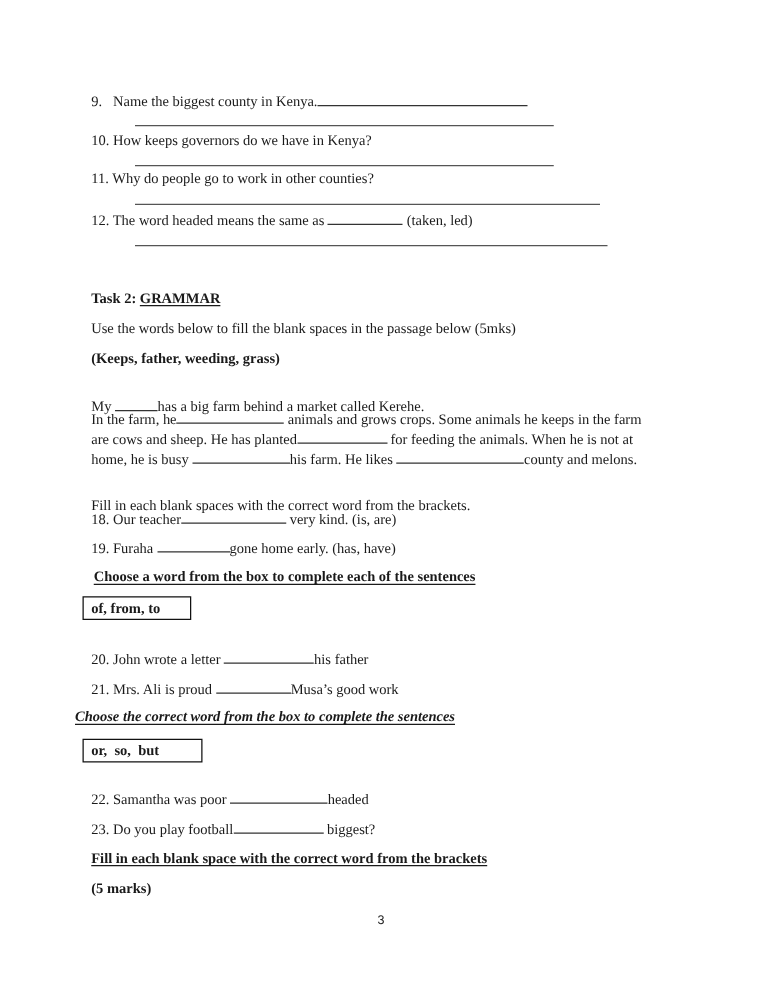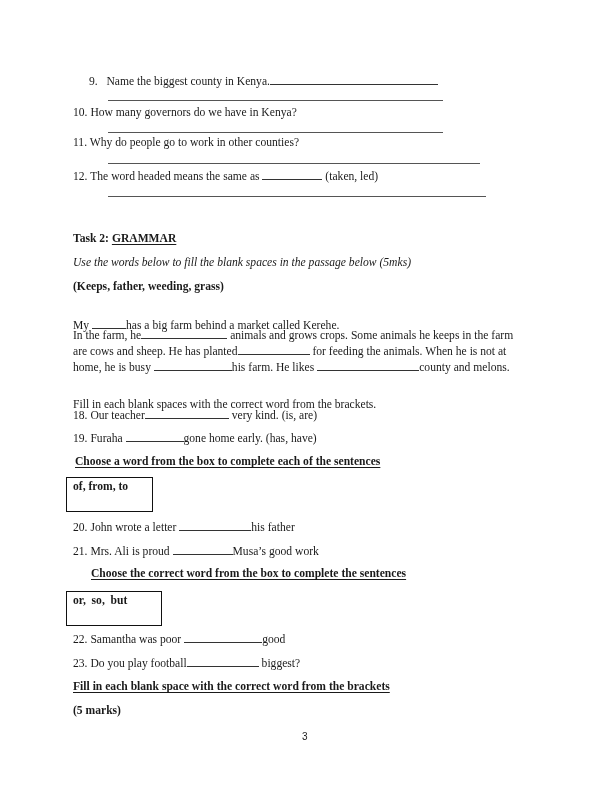--- a/index.html
+++ b/index.html
@@ -5,36 +5,36 @@
   html, body { margin: 0; padding: 0; background: #ffffff; }
   body {
     width: 612px; height: 792px; position: relative; overflow: hidden;
     font-family: "Liberation Serif", serif; color: #1a1a1a; font-size: 11.6px;
   }
   .abs { position: absolute; white-space: nowrap; line-height: 14px; }
   .hline { position: absolute; height: 0; border-top: 1px solid #555; }
   .bold { font-weight: bold; }
   .ul { text-decoration: underline; text-underline-offset: 1.5px; }
   .blank { display: inline-block; border-bottom: 1px solid #333; height: 11px; vertical-align: baseline; }
-  .box { position: absolute; border: 1px solid #111; box-sizing: border-box; height: 35px; }
+  .box { position: absolute; border: 1px solid #111; box-sizing: border-box; height: 19px; }
   .box span { position: absolute; left: 6px; top: 1.5px; font-weight: bold; white-space: nowrap; }
   .pnum { font-family: "Liberation Sans", sans-serif; font-size: 10px; }
 </style>
 </head>
 <body>
 
-<div class="abs" style="left:89px; top:73px;font-family:Liberation Serif, serif;">
+<div class="abs" style="left:73px; top:73px;font-family:Liberation Serif, serif;">
   <span>9.</span>&nbsp;&nbsp;
   <span>Name the biggest county in Kenya.</span><span class="blank" style="width:168px;"></span>
 </div>
 <div class="hline" style="left:108px; top:100px; width:335px;"></div>
 
 <div class="abs" style="left:73px; top:106px;">
   <span>10.</span>
-  <span>How many governors do we have in Kenya?</span>
+  <span>How keeps governors do we have in Kenya?</span>
 </div>
 <div class="hline" style="left:108px; top:132px; width:335px;"></div>
 
 <div class="abs" style="left:73px; top:136px;">
   <span>11.</span>
   <span>Why do people go to work in other counties?</span>
 </div>
 <div class="hline" style="left:108px; top:163px; width:372px;"></div>
 
 <div class="abs" style="left:73px; top:168px;">
@@ -43,21 +43,21 @@
   <span class="blank" style="width:60px;"></span>
   <span>(taken, led)</span>
 </div>
 <div class="hline" style="left:108px; top:196px; width:378px;"></div>
 
 <div class="abs bold" style="left:73px; top:232px;">
   <span>Task 2:</span>
   <span class="ul">GRAMMAR</span>
 </div>
 
-<div class="abs" style="left:73px; top:256px;font-style:italic;">Use the words below to fill the blank spaces in the passage below (5mks)</div>
+<div class="abs" style="left:73px; top:256px;">Use the words below to fill the blank spaces in the passage below (5mks)</div>
 
 <div class="abs bold" style="left:73px; top:280px;">(Keeps, father, weeding, grass)</div>
 
 <div class="abs" style="left:73px; top:303px;margin-top:14px;">
   <span>My</span>
   <span class="blank" style="width:34px;"></span><span>has a big farm behind a market called Kerehe.</span>
 </div>
 
 <div class="abs" style="left:73px; top:327px;text-align:center;">
   <span>In the farm, he</span><span class="blank" style="width:86px;"></span>
@@ -95,29 +95,29 @@
   <span>20.</span>
   <span>John wrote a letter</span>
   <span class="blank" style="width:72px;"></span><span>his father</span>
 </div>
 <div class="abs" style="left:73px; top:543px;text-align:center;">
   <span>21.</span>
   <span>Mrs. Ali is proud</span>
   <span class="blank" style="width:60px;"></span><span>Musa’s good work</span>
 </div>
 
-<div class="abs bold ul" style="left:91px; top:567px;">Choose the correct word from the box to complete the sentences</div>
+<div class="abs bold ul" style="left:60px; top:567px;font-style:italic;">Choose the correct word from the box to complete the sentences</div>
 <div class="box" style="left:66px; top:591px; width:96px;">
   <span style="white-space:pre;">or,  so,  but</span>
 </div>
 
 <div class="abs" style="left:73px; top:631px;">
   <span>22.</span>
   <span>Samantha was poor</span>
-  <span class="blank" style="width:78px;"></span><span>good</span>
+  <span class="blank" style="width:78px;"></span><span>headed</span>
 </div>
 <div class="abs" style="left:73px; top:655px;">
   <span>23.</span>
   <span>Do you play football</span><span class="blank" style="width:72px;"></span>
   <span>biggest?</span>
 </div>
 
 <div class="abs bold ul" style="left:73px; top:680px;">Fill in each blank space with the correct word from the brackets</div>
 <div class="abs bold" style="left:73px; top:704px;">(5 marks)</div>
 

